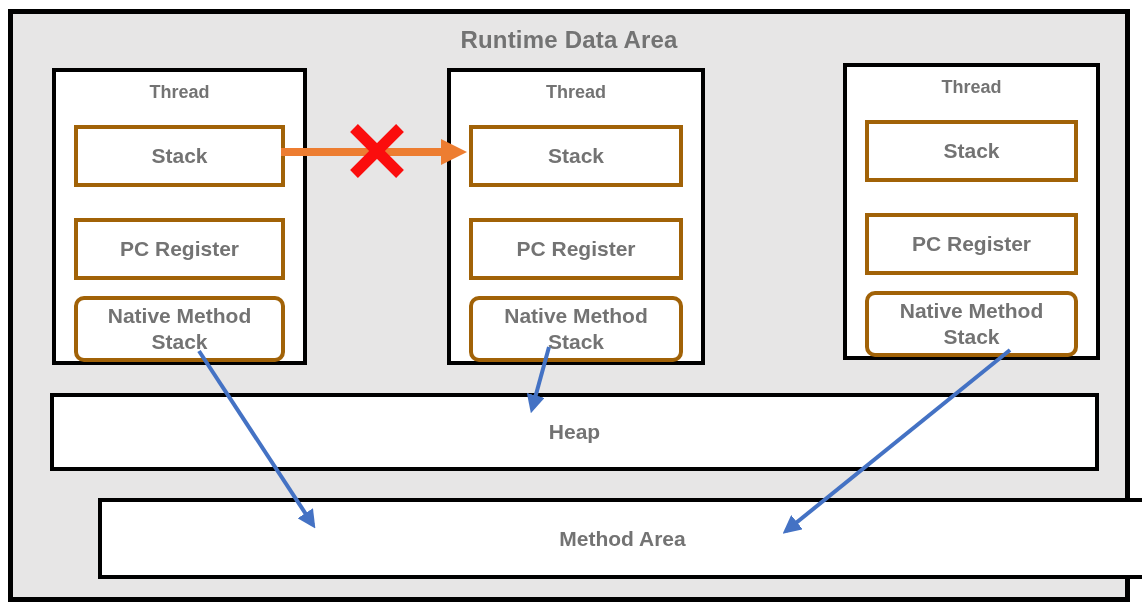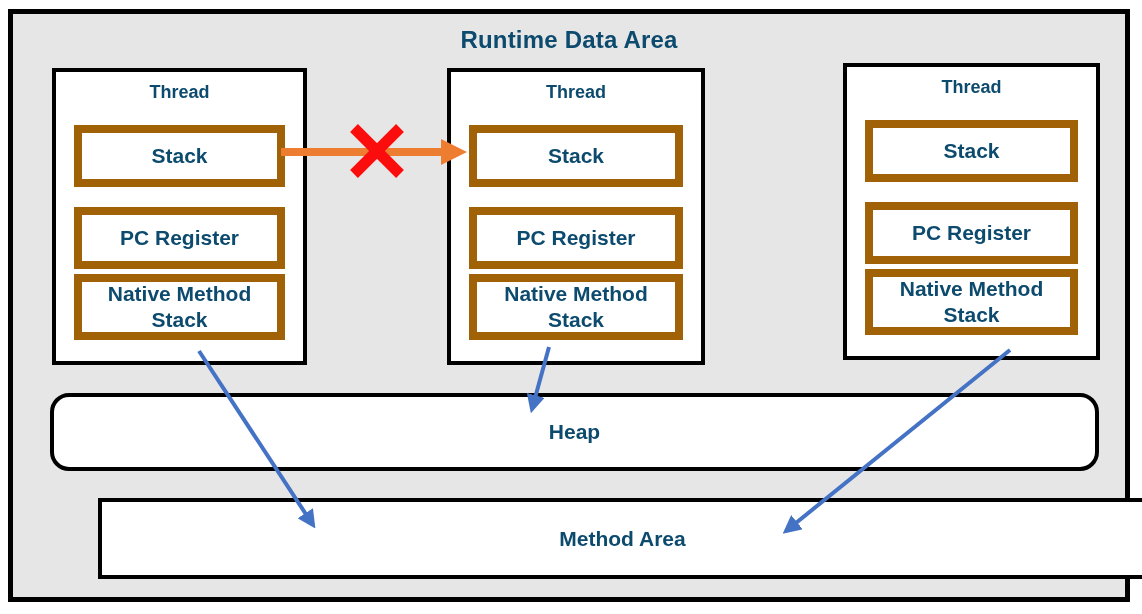--- a/index.html
+++ b/index.html
@@ -2,21 +2,21 @@
 <html><head>
 <meta charset="utf-8">
 <style>
   html, body { margin: 0; padding: 0; background: #ffffff; }
   .canvas {
     position: relative;
     width: 1142px;
     height: 614px;
     font-family: "Liberation Sans", sans-serif;
     font-weight: 700;
-    color: #0c4a6e;
+    color: #737373;
     overflow: hidden;
     background: #ffffff;
   }
   .frame {
     position: absolute;
     left: 8px; top: 9px;
     width: 1122px; height: 593px;
     box-sizing: border-box;
     border: 5px solid #000000;
     background: #E7E6E6;
@@ -42,46 +42,46 @@
     position: absolute;
     left: 0; top: 10px;
     width: 100%;
     text-align: center;
     font-size: 18px;
   }
   .ibox {
     position: absolute;
     left: 18px; right: 18px;
     box-sizing: border-box;
-    border: 8px solid #a16207;
+    border: 4px solid #a16207;
     background: #ffffff;
     display: flex;
     align-items: center;
     justify-content: center;
     text-align: center;
     font-size: 21px;
     line-height: 1.25;
     padding: 0 13px;
   }
   .ibox.b1 { top: 53px;  height: 62px; }
-  .ibox.b2 { top: 135px; height: 62px; }
-  .ibox.b3 { top: 202px; height: 66px; }
+  .ibox.b2 { top: 146px; height: 62px; }
+  .ibox.b3 { top: 224px; height: 66px; border-radius: 10px; }
   .area {
     position: absolute;
     left: 37px;
     width: 1049px;
     box-sizing: border-box;
     border: 4px solid #000000;
     background: #ffffff;
     display: flex;
     align-items: center;
     justify-content: center;
     font-size: 21px;
   }
-  .area.heap   { top: 379px; height: 78px; border-radius: 19px; }
+  .area.heap   { top: 379px; height: 78px; }
   .area.method { top: 484px; height: 81px; margin-left: 48px; }
   .overlay {
     position: absolute;
     left: 0; top: 0;
     width: 1142px; height: 614px;
     pointer-events: none;
   }
 </style>
 </head>
 <body>

